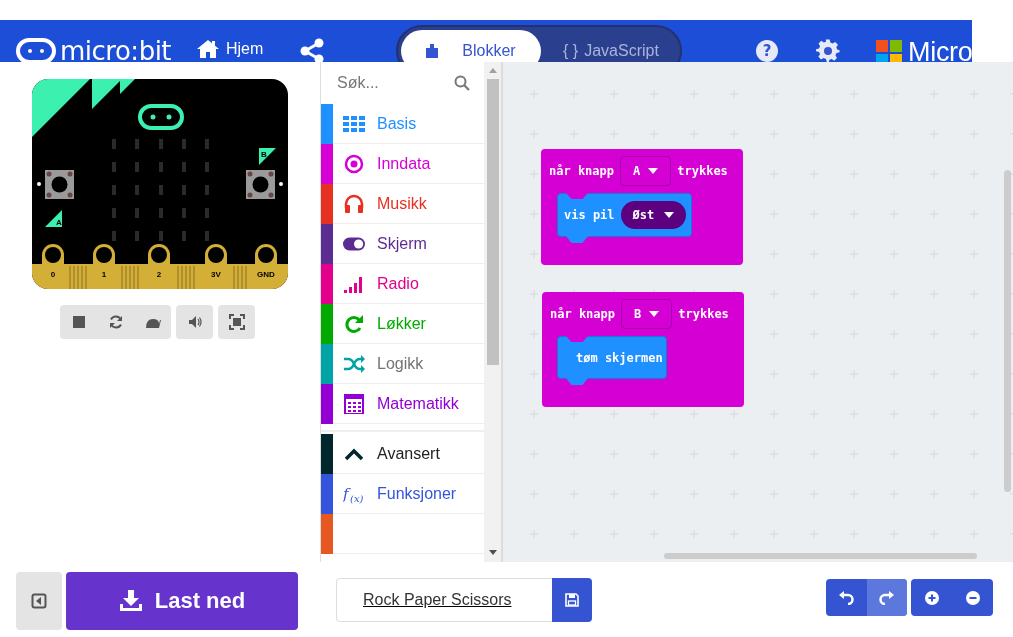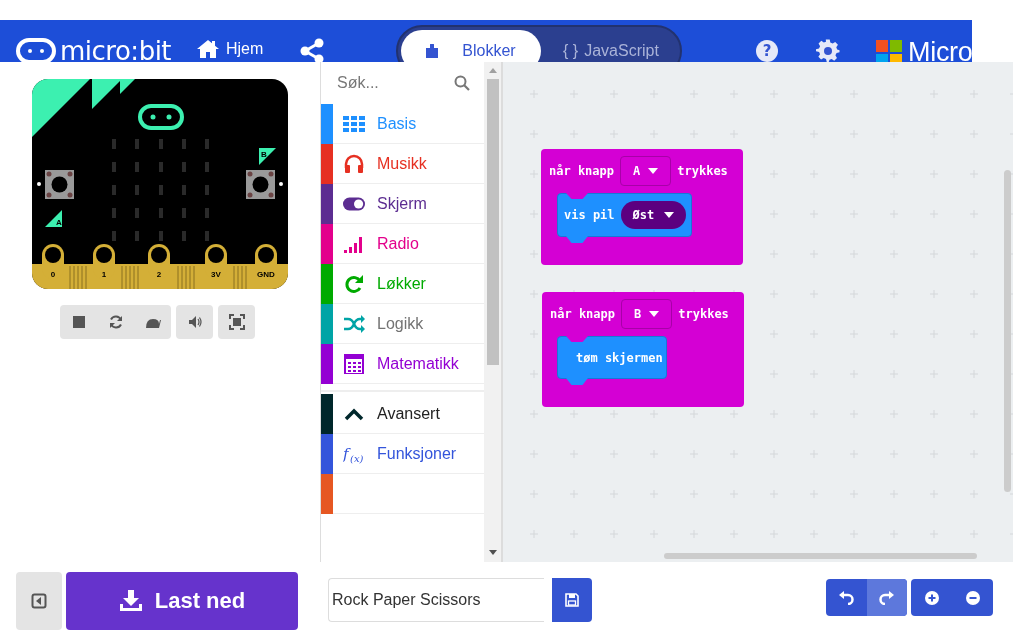--- a/index.html
+++ b/index.html
@@ -70,21 +70,21 @@
   .stmt-notch { position: absolute; left: 8px; top: -1px; width: 22px; height: 6px; background: #D400D4; clip-path: polygon(0 0, 100% 0, 75% 100%, 25% 100%); }
   .stmt-tab { position: absolute; left: 8px; bottom: -7px; width: 22px; height: 7px; background: #1E90FF; clip-path: polygon(0 0, 100% 0, 75% 100%, 25% 100%); }
   .arrow-pill { background: #5C0080; border-radius: 16px; height: 28px; padding: 0 12px; display: flex; align-items: center; gap: 10px; cursor: pointer; }
   .ws-scroll-v { position: absolute; left: 503px; top: 108px; width: 7px; height: 322px; background: #ccc; border-radius: 4px; }
   .ws-scroll-h { position: absolute; left: 163px; top: 491px; width: 313px; height: 6px; background: #ccc; border-radius: 3px; }
 
   
   .bottom { position: absolute; left: 0; top: 562px; width: 1013px; height: 75px; background: #fff; }
   .collapse-btn { position: absolute; left: 16px; top: 10px; width: 46px; height: 58px; background: #e4e4e4; border-radius: 4px; display: flex; align-items: center; justify-content: center; cursor: pointer; }
   .download-btn { position: absolute; left: 66px; top: 10px; width: 232px; height: 58px; background: #6633CC; border-radius: 4px; color: #fff; display: flex; align-items: center; justify-content: center; gap: 12px; font-size: 22px; font-weight: bold; cursor: pointer; }
-  .project-field { position: absolute; left: 328px; top: 16px; width: 216px; height: 44px; border: 1px solid #ddd; border-right: none; border-radius: 4px 0 0 4px; display: flex; align-items: center; padding-left: 3px; }
+  .project-field { position: absolute; left: 336px; top: 16px; width: 216px; height: 44px; border: 1px solid #ddd; border-right: none; border-radius: 4px 0 0 4px; display: flex; align-items: center; padding-left: 26px; text-decoration: underline; }
   .project-input { border: none; outline: none; font-size: 16px; color: #333; width: 190px; font-family: "Liberation Sans", sans-serif; background: transparent; }
   .save-btn { position: absolute; left: 552px; top: 16px; width: 40px; height: 44px; background: #3454D1; border-radius: 0 4px 4px 0; display: flex; align-items: center; justify-content: center; cursor: pointer; }
   .undo-group { position: absolute; left: 826px; top: 17px; width: 81px; height: 37px; background: #3454D1; border-radius: 4px; display: flex; overflow: hidden; }
   .zoom-group { position: absolute; left: 911px; top: 17px; width: 82px; height: 37px; background: #3454D1; border-radius: 4px; display: flex; }
   .bb-btn { width: 41px; height: 37px; display: flex; align-items: center; justify-content: center; cursor: pointer; }
   .bb-btn.redo { background: #5d78dc; }
 </style>
 </head>
 <body>
 
@@ -318,20 +318,28 @@
               <rect x="8" y="8" width="6" height="4"></rect>
               <rect x="16" y="8" width="6" height="4"></rect>
               <rect x="0" y="14" width="6" height="4"></rect>
               <rect x="8" y="14" width="6" height="4"></rect>
               <rect x="16" y="14" width="6" height="4"></rect>
             </g>
           </svg>
         <span class="cat-label" style="color:#1E90FF">Basis</span>
       </div>
       <div class="cat">
+        <div class="cat-bar" style="background:#D400D4"></div>
+        <svg class="cat-icon" viewBox="0 0 22 20">
+            <circle cx="11" cy="10" r="8" stroke="#D400D4" stroke-width="2.5" fill="none"></circle>
+            <circle cx="11" cy="10" r="3.5" fill="#D400D4"></circle>
+          </svg>
+        <span class="cat-label" style="color:#D400D4">Inndata</span>
+      </div>
+      <div class="cat">
         <div class="cat-bar" style="background:#E63022"></div>
         <svg class="cat-icon" viewBox="0 0 22 20">
             <path d="M3 14 V10 A8 8 0 0 1 19 10 V14" stroke="#E63022" stroke-width="2.5" fill="none"></path>
             <rect x="2" y="11" width="5" height="8" rx="1" fill="#E63022"></rect>
             <rect x="15" y="11" width="5" height="8" rx="1" fill="#E63022"></rect>
           </svg>
         <span class="cat-label" style="color:#E63022">Musikk</span>
       </div>
       <div class="cat">
         <div class="cat-bar" style="background:#5C2D91"></div>

